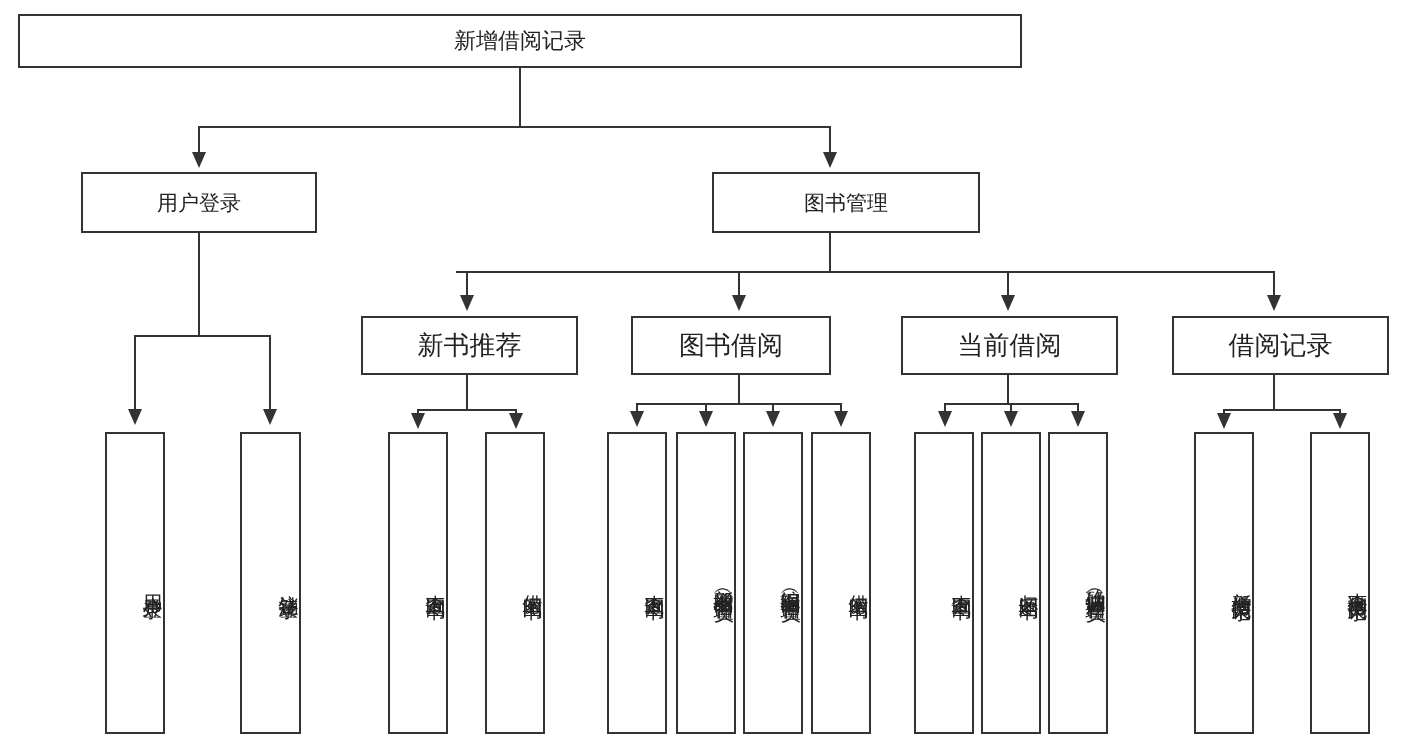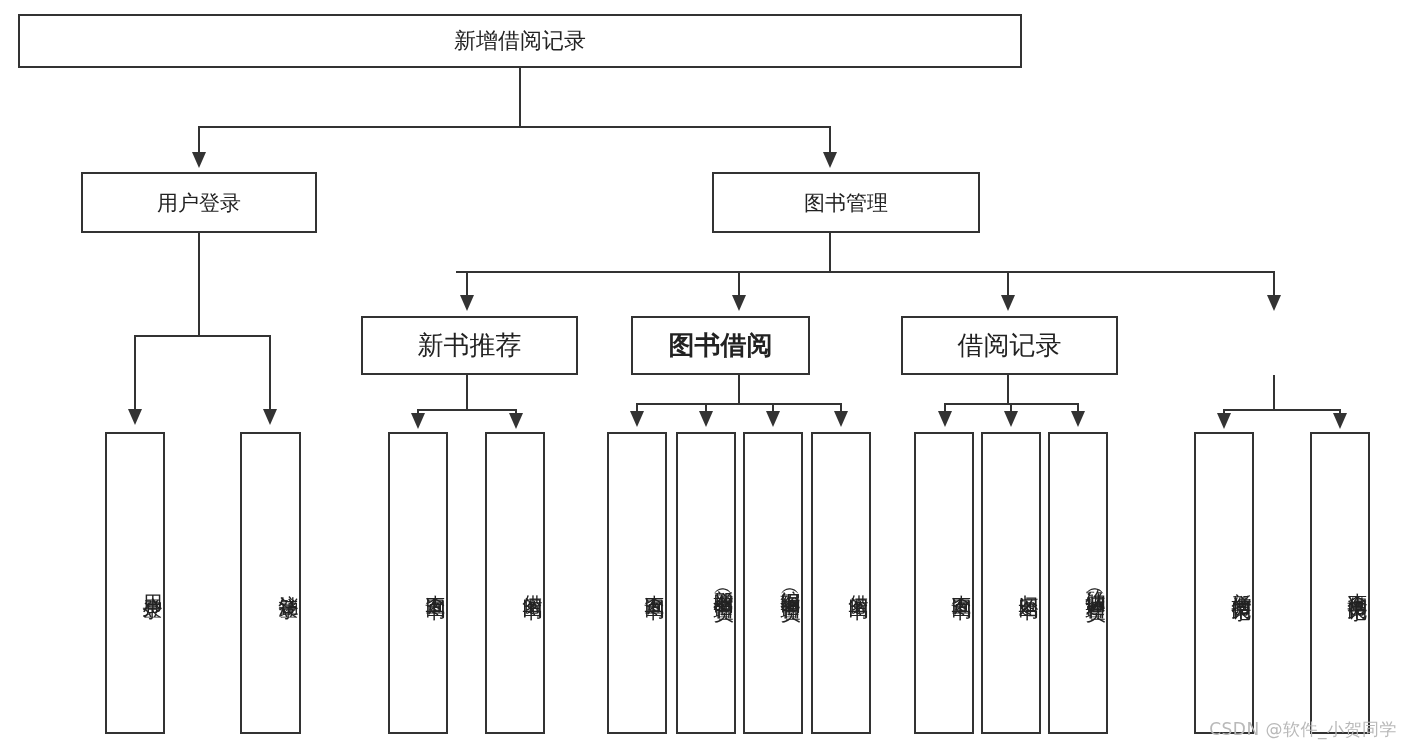--- a/index.html
+++ b/index.html
@@ -116,22 +116,23 @@
   <div class="edge v" style="left:466px; top:271px; height:26px;"></div>
   <div class="arrow" style="left:460px; top:295px;"></div>
   <div class="edge v" style="left:738px; top:271px; height:26px;"></div>
   <div class="arrow" style="left:732px; top:295px;"></div>
   <div class="edge v" style="left:1007px; top:271px; height:26px;"></div>
   <div class="arrow" style="left:1001px; top:295px;"></div>
   <div class="edge v" style="left:1273px; top:271px; height:26px;"></div>
   <div class="arrow" style="left:1267px; top:295px;"></div>
 
   <div class="node lvl3" style="left:361px; top:316px; width:217px; height:59px;">新书推荐</div>
-  <div class="node lvl3" style="left:631px; top:316px; width:179px; height:59px;font-weight:bold;">图书借阅</div>
-  <div class="node lvl3" style="left:901px; top:316px; width:217px; height:59px;">借阅记录</div>
+  <div class="node lvl3" style="left:631px; top:316px; width:200px; height:59px;">图书借阅</div>
+  <div class="node lvl3" style="left:901px; top:316px; width:217px; height:59px;">当前借阅</div>
+  <div class="node lvl3" style="left:1172px; top:316px; width:217px; height:59px;">借阅记录</div>
 
   <div class="edge v" style="left:466px; top:375px; height:34px;"></div>
   <div class="edge h" style="left:417px; top:409px; width:100px;"></div>
   <div class="edge v" style="left:417px; top:409px; height:6px;"></div>
   <div class="arrow" style="left:411px; top:413px;"></div>
   <div class="edge v" style="left:515px; top:409px; height:6px;"></div>
   <div class="arrow" style="left:509px; top:413px;"></div>
 
   <div class="node leaf" style="left:388px; top:432px; width:60px; height:302px;">
     <span>查询图书</span>
@@ -190,15 +191,14 @@
   <div class="edge v" style="left:1339px; top:409px; height:6px;"></div>
   <div class="arrow" style="left:1333px; top:413px;"></div>
 
   <div class="node leaf" style="left:1194px; top:432px; width:60px; height:302px;">
     <span>新增借阅记录</span>
   </div>
   <div class="node leaf" style="left:1310px; top:432px; width:60px; height:302px;">
     <span>查询借阅记录</span>
   </div>
 
-  <div class="watermark">CSDN @软件_小贺同学</div>
 
 </div>
 
 </body></html>

